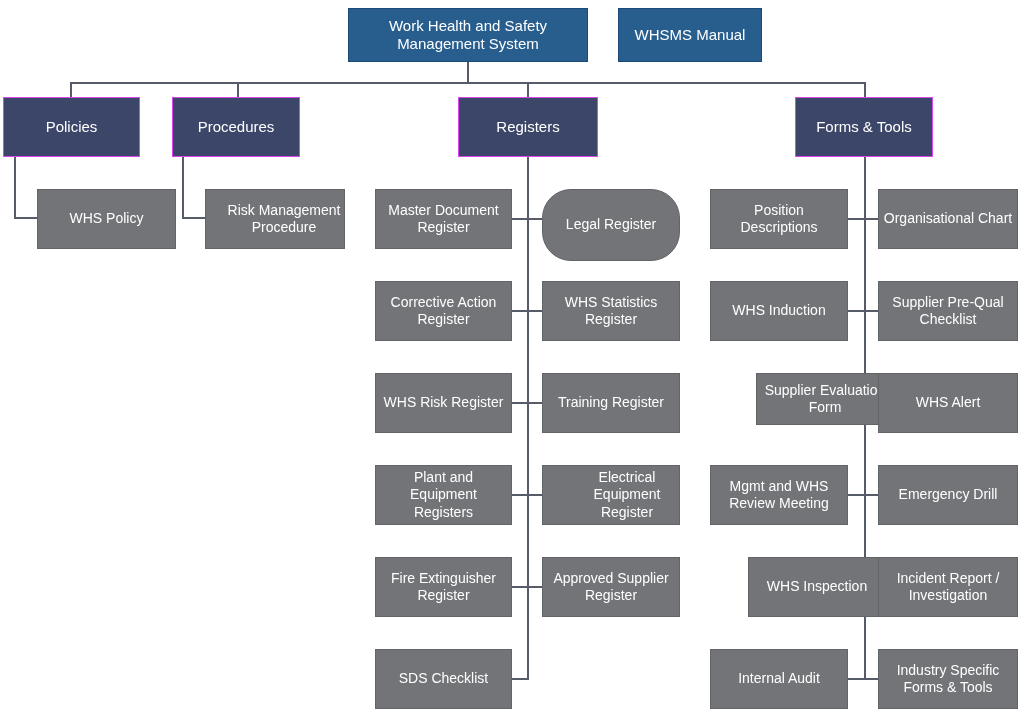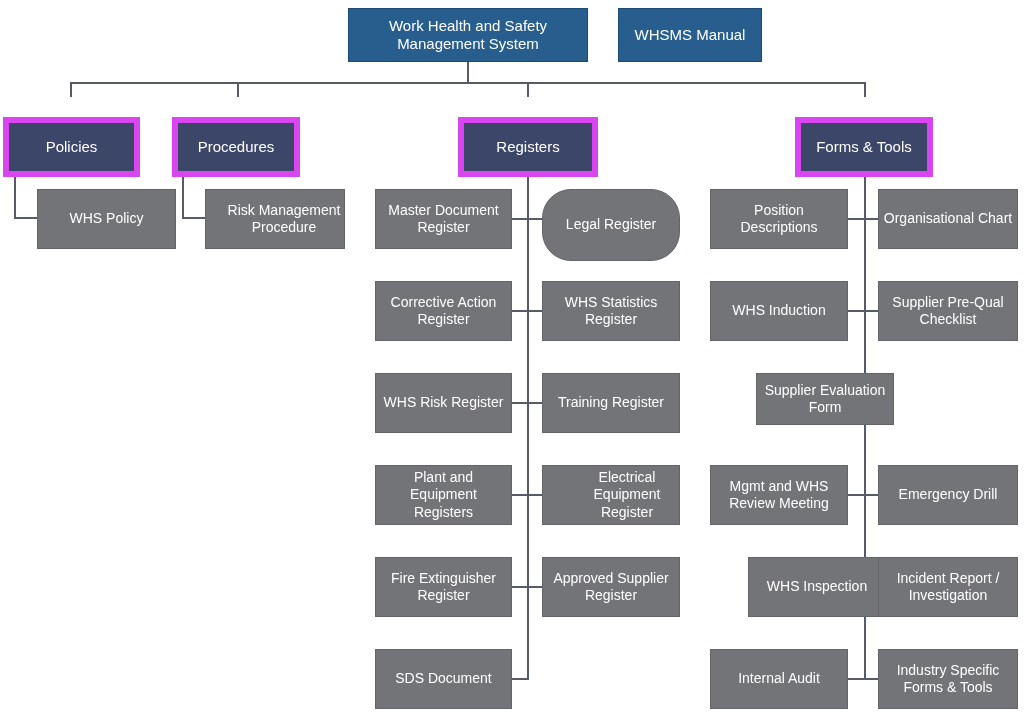--- a/index.html
+++ b/index.html
@@ -6,21 +6,21 @@
   .canvas {
     position:relative; width:1024px; height:715px; background:var(--background,#fff);
     font-family:"Liberation Sans", sans-serif; overflow:hidden;
   }
   .box {
     position:absolute; display:flex; align-items:center; justify-content:center;
     text-align:center; color:var(--text_on_box,#fff); white-space:pre-line;
     line-height:1.22; box-sizing:border-box; padding:1px;
   }
   .lvl1 { background:var(--level1,#275E8E); border:1px solid #1c4a77; font-size:15px; }
-  .lvl2 { background:var(--level2,#3B4668); border:6px solid #d946ef; font-size:15px;margin-top:20px; }
+  .lvl2 { background:var(--level2,#3B4668); border:1px solid #d946ef; font-size:15px; }
   .item { background:var(--item,#737478); border:1px solid #636467; font-size:14px; }
   .line { position:absolute; background:var(--connector,#555B67); }
 </style>
 </head>
 <body>
 
 <div class="canvas">
 
   <div class="line" style="left:467px;top:62px;width:2px;height:21px;"></div>
   <div class="line" style="left:70px;top:82px;width:796px;height:2px;"></div>
@@ -66,21 +66,21 @@
   <div class="box item" style="left:375px;top:189px;width:137px;height:60px;">Master Document
 Register</div>
   <div class="box item" style="left:375px;top:281px;width:137px;height:60px;">Corrective Action
 Register</div>
   <div class="box item" style="left:375px;top:373px;width:137px;height:60px;">WHS Risk Register</div>
   <div class="box item" style="left:375px;top:465px;width:137px;height:60px;">Plant and
 Equipment
 Registers</div>
   <div class="box item" style="left:375px;top:557px;width:137px;height:60px;">Fire Extinguisher
 Register</div>
-  <div class="box item" style="left:375px;top:649px;width:137px;height:60px;">SDS Document</div>
+  <div class="box item" style="left:375px;top:649px;width:137px;height:60px;">SDS Checklist</div>
 
   <div class="box item" style="left:542px;top:189px;width:138px;height:72px;border-radius:29px;">Legal Register</div>
   <div class="box item" style="left:542px;top:281px;width:138px;height:60px;">WHS Statistics
 Register</div>
   <div class="box item" style="left:542px;top:373px;width:138px;height:60px;">Training Register</div>
   <div class="box item" style="left:542px;top:465px;width:138px;height:60px;padding-left:33px;">Electrical Equipment
 Register</div>
   <div class="box item" style="left:542px;top:557px;width:138px;height:60px;">Approved Supplier
 Register</div>
 
@@ -90,19 +90,20 @@
   <div class="box item" style="left:710px;top:373px;width:138px;height:52px;margin-left:46px;">Supplier Evaluation
 Form</div>
   <div class="box item" style="left:710px;top:465px;width:138px;height:60px;">Mgmt and WHS
 Review Meeting</div>
   <div class="box item" style="left:710px;top:557px;width:138px;height:60px;margin-left:38px;">WHS Inspection</div>
   <div class="box item" style="left:710px;top:649px;width:138px;height:60px;">Internal Audit</div>
 
   <div class="box item" style="left:878px;top:189px;width:140px;height:60px;">Organisational Chart</div>
   <div class="box item" style="left:878px;top:281px;width:140px;height:60px;">Supplier Pre-Qual
 Checklist</div>
+  <div class="box item" style="left:878px;top:373px;width:140px;height:60px;">WHS Alert</div>
   <div class="box item" style="left:878px;top:465px;width:140px;height:60px;">Emergency Drill</div>
   <div class="box item" style="left:878px;top:557px;width:140px;height:60px;">Incident Report /
 Investigation</div>
   <div class="box item" style="left:878px;top:649px;width:140px;height:60px;">Industry Specific
 Forms &amp; Tools</div>
 
 </div>
 
 </body></html>

